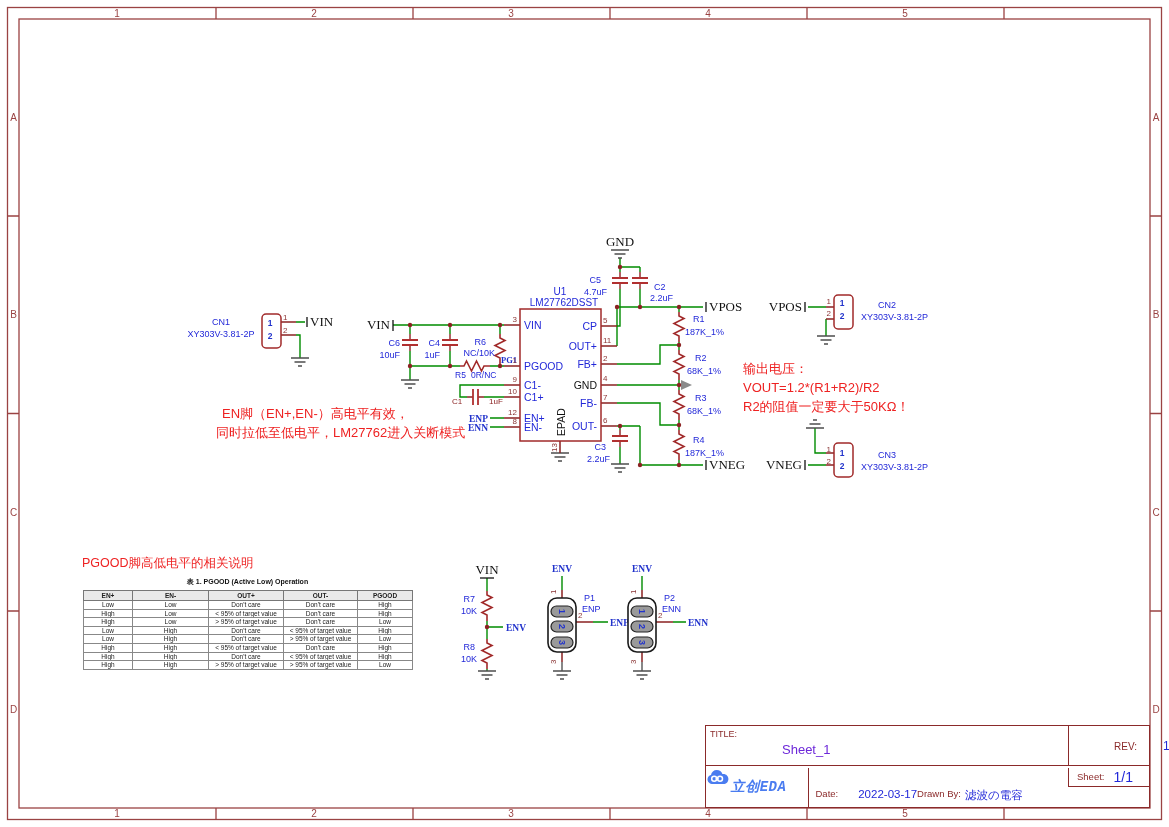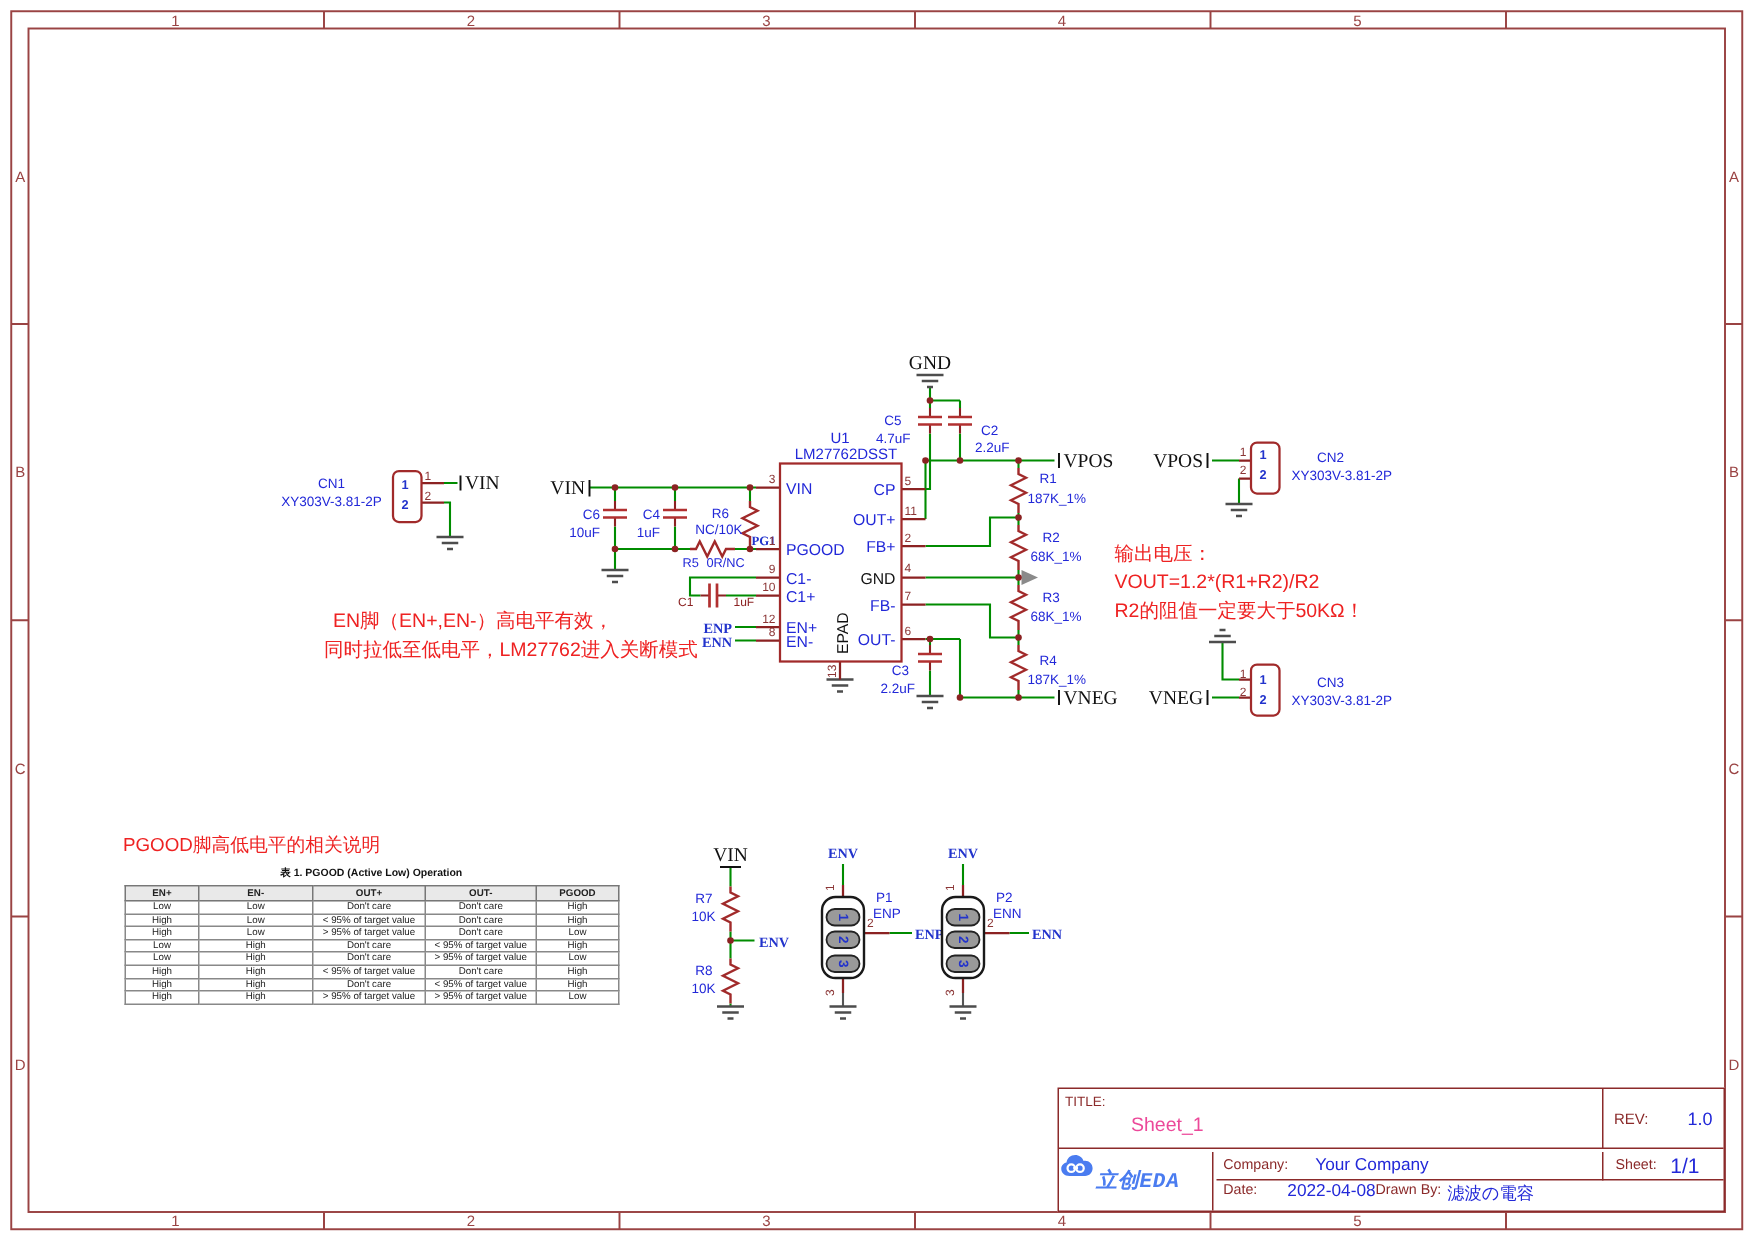--- a/index.html
+++ b/index.html
@@ -31,29 +31,29 @@
   .pgwrap{position:absolute;left:83px;top:577px;width:329px;color:#111;}
   .pg-title{text-align:center;font-size:7px;font-weight:bold;margin:0 0 3px 0;}
   .pgwrap table{border-collapse:collapse;width:329px;table-layout:fixed;font-size:6.5px;color:#222;text-align:center;}
   .pgwrap th{background:#e9e9e9;border:1px solid #777;height:9px;padding:0;font-size:6.5px;}
   .pgwrap td{border:1px solid #888;height:7.6px;line-height:7.6px;padding:0;white-space:nowrap;overflow:hidden;}
   
   .tblock{position:absolute;left:705px;top:725px;width:445px;height:83px;border:1.5px solid #8b2a2a;
     box-sizing:border-box;background:#fff;}
   .tblock .cell{position:absolute;box-sizing:border-box;}
   .tb-row1{left:0;top:0;right:0;height:40px;border-bottom:1.5px solid #8b2a2a;text-decoration:underline;}
-  .tb-rev{left:362px;top:0;width:80px;height:40px;border-left:1.5px solid #8b2a2a;display:flex;align-items:center;}
+  .tb-rev{left:362px;top:0;width:80px;height:40px;border-left:1.5px solid #8b2a2a;display:flex;align-items:center;padding-left:38px;}
   .tb-logo{left:0;top:41.5px;width:103px;bottom:0;border-right:1.5px solid #8b2a2a;display:flex;align-items:center;justify-content:center;font-family:Liberation Mono, monospace;}
   .tb-company{left:104.5px;top:41.5px;width:257.5px;height:19px;border-bottom:1.5px solid #8b2a2a;display:flex;align-items:center;}
   .tb-sheet{left:362px;top:41.5px;right:0;height:19px;border-left:1.5px solid #8b2a2a;border-bottom:1.5px solid #8b2a2a;display:flex;align-items:center;}
   .tb-date{left:104.5px;top:62px;right:0;height:18px;display:flex;align-items:flex-start;}
   .tb-lab{color:#8b2a2a;font-size:9.5px;}
   .tb-val{color:#2228d8;font-size:11.5px;}
   .tb-title-lab{position:absolute;left:4px;top:3px;color:#8b2a2a;font-size:9px;}
-  .tb-title-val{position:absolute;left:48px;top:16px;color:#ec4899;font-size:13px;}
+  .tb-title-val{position:absolute;left:76px;top:16px;color:#6d28d9;font-size:13px;}
   .logo-text{color:#4a7cf0;font-size:14px;font-weight:bold;font-style:italic;letter-spacing:0.5px;margin-left:3px;}
 </style>
 </head>
 <body>
 
 <div id="sheet">
 
 <svg width="1169" height="827" viewBox="0 0 1169 827">
   <defs>
     <path id="resv" d="M0,0 V4 L5,6.5 L-5,11.5 L5,16.5 L-5,21.5 L0,24 V30" fill="none" stroke="#a12a2a" stroke-width="1.6"></path>
@@ -441,29 +441,25 @@
   </div>
   <div class="cell tb-logo">
     <svg width="26" height="18" viewBox="0 0 26 18">
       <path d="M7,16 C3.5,16 1.5,13.8 1.5,11.2 C1.5,9 3,7.4 5,7 C5.4,4 7.8,2 10.8,2 C13.4,2 15.6,3.6 16.4,6 C16.7,5.9 17.1,5.9 17.4,5.9 C20.2,5.9 22.4,8.1 22.4,10.9 C22.4,13.8 20.2,16 17.4,16 Z" fill="#4a7cf0"></path>
       <circle cx="8.2" cy="10.8" r="2.5" fill="none" stroke="#fff" stroke-width="1.5"></circle>
       <circle cx="14" cy="10.8" r="2.5" fill="none" stroke="#fff" stroke-width="1.5"></circle>
       <path d="M9.5,10.8 H12.7" stroke="#fff" stroke-width="1.5"></path>
     </svg>
     <span class="logo-text">立创EDA</span>
   </div>
-  <div class="cell tb-company">
-    <span class="tb-lab" style="margin-left:5px">Company:</span>
-    <span class="tb-val" style="margin-left:18px">Your Company</span>
-  </div>
   <div class="cell tb-sheet">
     <span class="tb-lab" style="margin-left:8px">Sheet:</span>
     <span class="tb-val" style="margin-left:9px;font-size:14px">1/1</span>
   </div>
   <div class="cell tb-date">
     <span class="tb-lab" style="margin-left:5px">Date:</span>
-    <span class="tb-val" style="margin-left:20px">2022-04-08</span>
+    <span class="tb-val" style="margin-left:20px">2022-03-17</span>
     <span class="tb-lab" style="">Drawn By:</span>
     <span class="tb-val" style="margin-left:4px">滤波の電容</span>
   </div>
 </div>
 
 </div>
 
 </body></html>

